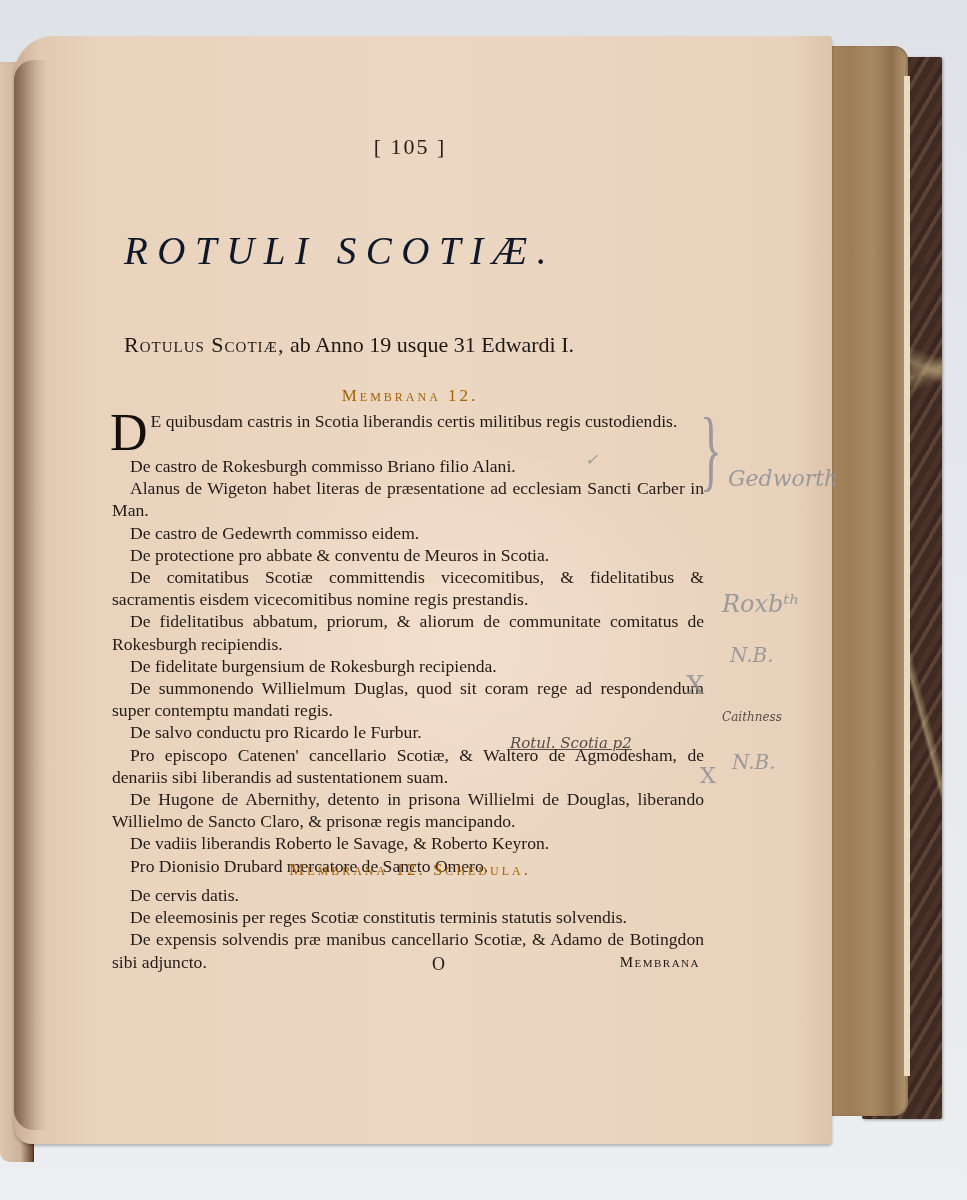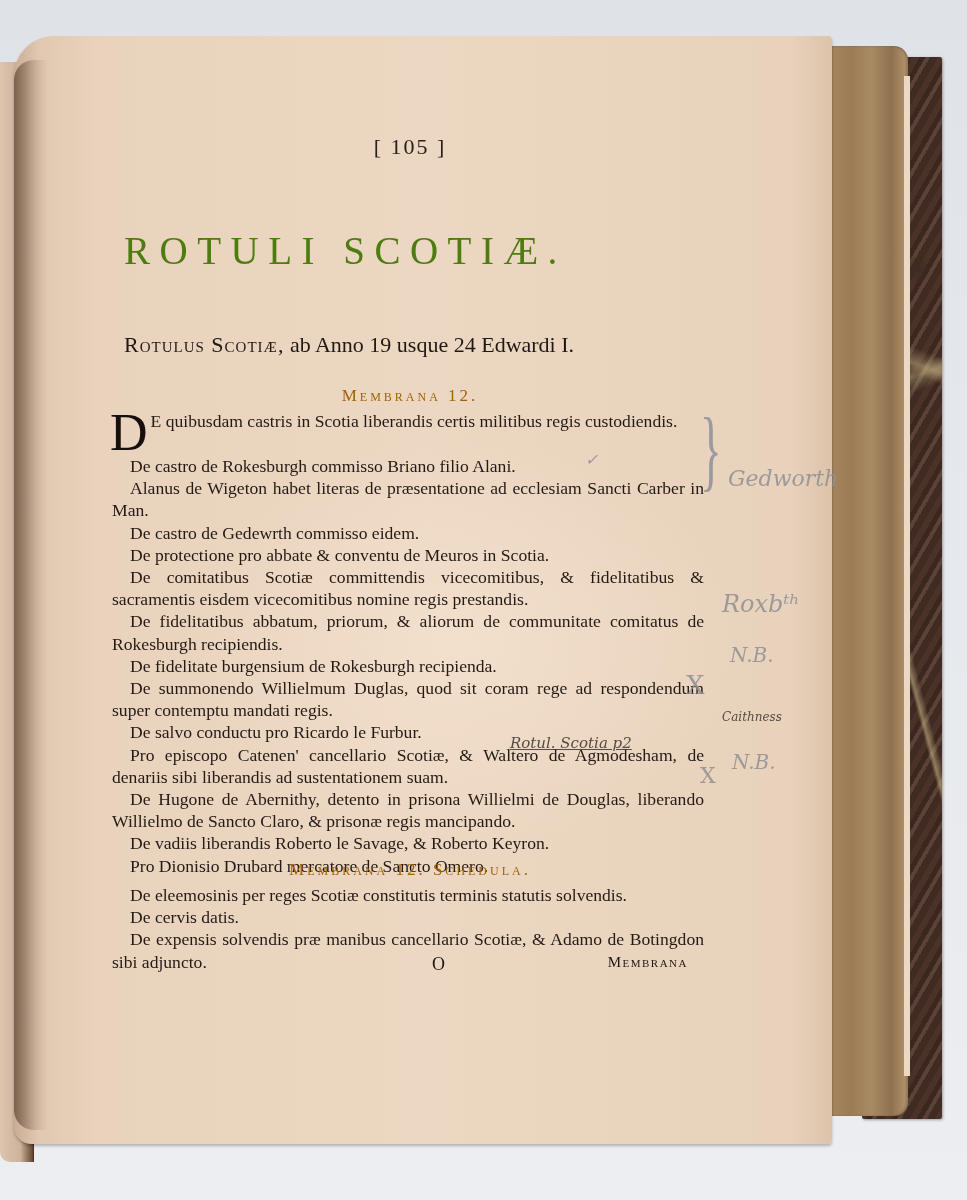--- a/index.html
+++ b/index.html
@@ -61,21 +61,21 @@
     }
 
     .text-block { position: absolute; left: 0; top: 0; width: 799px; height: 1200px; color: #1e1714; }
 
     .folio {
       position: absolute; top: 134px; left: 0; width: 820px; text-align: center;
       font-size: 22px; letter-spacing: 2px; color: #2a201a;
     }
     .title {
       position: absolute; top: 228px; left: 124px; width: 560px;
-      font-size: 39px; letter-spacing: 9.5px; color: #4d7c0f; white-space: nowrap;
+      font-size: 39px; letter-spacing: 9.5px; color: #0f172a; white-space: nowrap; font-style: italic;
     }
     .subtitle {
       position: absolute; top: 332px; left: 124px; width: 600px;
       font-size: 22px; color: #201813; white-space: nowrap;
     }
     .sc { font-variant: small-caps; letter-spacing: 1px; }
 
     .membrana-head {
       position: absolute; left: 0; width: 820px; text-align: center;
       font-size: 17px; font-variant: small-caps; letter-spacing: 3px; color: #a16207;
@@ -83,21 +83,21 @@
     .entries { position: absolute; left: 112px; width: 592px; font-size: 17.6px; line-height: 22.2px; color: #231a15; }
     .entry { margin: 0; text-align: justify; }
     .entry.cont { text-indent: 18px; }
     .dropcap-wrap { position: relative; padding-left: 0; }
     .dropcap {
       float: left; font-size: 52px; line-height: 44px; margin: 1px 3px 0 -2px; color: #15100d;
     }
 
     .catch-row { position: absolute; top: 954px; left: 112px; width: 592px; height: 22px; font-size: 18px; }
     .signature { position: absolute; left: 320px; top: 0; }
-    .catchword { position: absolute; right: 16px; top: 0; font-variant: small-caps; font-size: 15px; letter-spacing: 1.5px; }
+    .catchword { position: absolute; right: 4px; top: 0; font-variant: small-caps; font-size: 15px; letter-spacing: 1.5px; }
 
     
     .hand {
       position: absolute; font-family: "DejaVu Serif", serif; font-style: italic; color: #8a8a8e;
       opacity: 0.85; white-space: nowrap;
     }
     .hand.pencil { color: #8f9094; }
     .hand.ink { color: #3a3330; }
     .brace {
       position: absolute; left: 700px; top: 405px; font-size: 90px; color: #9a9aa0; font-style: normal;
@@ -114,21 +114,21 @@
 <div class="gutter-shadow"></div>
 
 <div class="text-block">
 
   <div class="folio">[ 105 ]</div>
 
   <div class="title">ROTULI SCOTIÆ.</div>
 
   <div class="subtitle">
     <span class="sc">Rotulus Scotiæ,</span>
-    <span>ab Anno 19 usque 24 Edwardi I.</span>
+    <span>ab Anno 19 usque 31 Edwardi I.</span>
   </div>
 
   <div class="membrana-head" style="top:386px;">Membrana 12.</div>
 
   <div class="entries" style="top:410px;">
     <p class="entry dropcap-wrap"><span class="dropcap">D</span><span>E quibusdam castris in Scotia liberandis certis militibus regis custodiendis.</span></p>
     <p class="entry cont" style="clear:both;">De castro de Rokesburgh commisso Briano filio Alani.</p>
     <p class="entry cont">Alanus de Wigeton habet literas de præsentatione ad ecclesiam Sancti Carber in Man.</p>
     <p class="entry cont">De castro de Gedewrth commisso eidem.</p>
     <p class="entry cont">De protectione pro abbate &amp; conventu de Meuros in Scotia.</p>
@@ -139,22 +139,22 @@
     <p class="entry cont">De salvo conductu pro Ricardo le Furbur.</p>
     <p class="entry cont">Pro episcopo Catenen' cancellario Scotiæ, &amp; Waltero de Agmodesham, de denariis sibi liberandis ad sustentationem suam.</p>
     <p class="entry cont">De Hugone de Abernithy, detento in prisona Willielmi de Douglas, liberando Willielmo de Sancto Claro, &amp; prisonæ regis mancipando.</p>
     <p class="entry cont">De vadiis liberandis Roberto le Savage, &amp; Roberto Keyron.</p>
     <p class="entry cont">Pro Dionisio Drubard mercatore de Sancto Omero.</p>
   </div>
 
   <div class="membrana-head" style="top:860px;">Membrana 12. Schedula.</div>
 
   <div class="entries" style="top:884px;">
+    <p class="entry cont">De cervis datis.</p>
     <p class="entry cont">De eleemosinis per reges Scotiæ constitutis terminis statutis solvendis.</p>
-    <p class="entry cont">De cervis datis.</p>
     <p class="entry cont">De expensis solvendis præ manibus cancellario Scotiæ, &amp; Adamo de Botingdon sibi adjuncto.</p>
   </div>
 
   <div class="catch-row">
     <span class="signature">O</span>
     <span class="catchword">Membrana</span>
   </div>
 
   <span class="brace">}</span>
   <span class="hand pencil" style="left:728px; top:466px; font-size:22px;">Gedworth</span>

